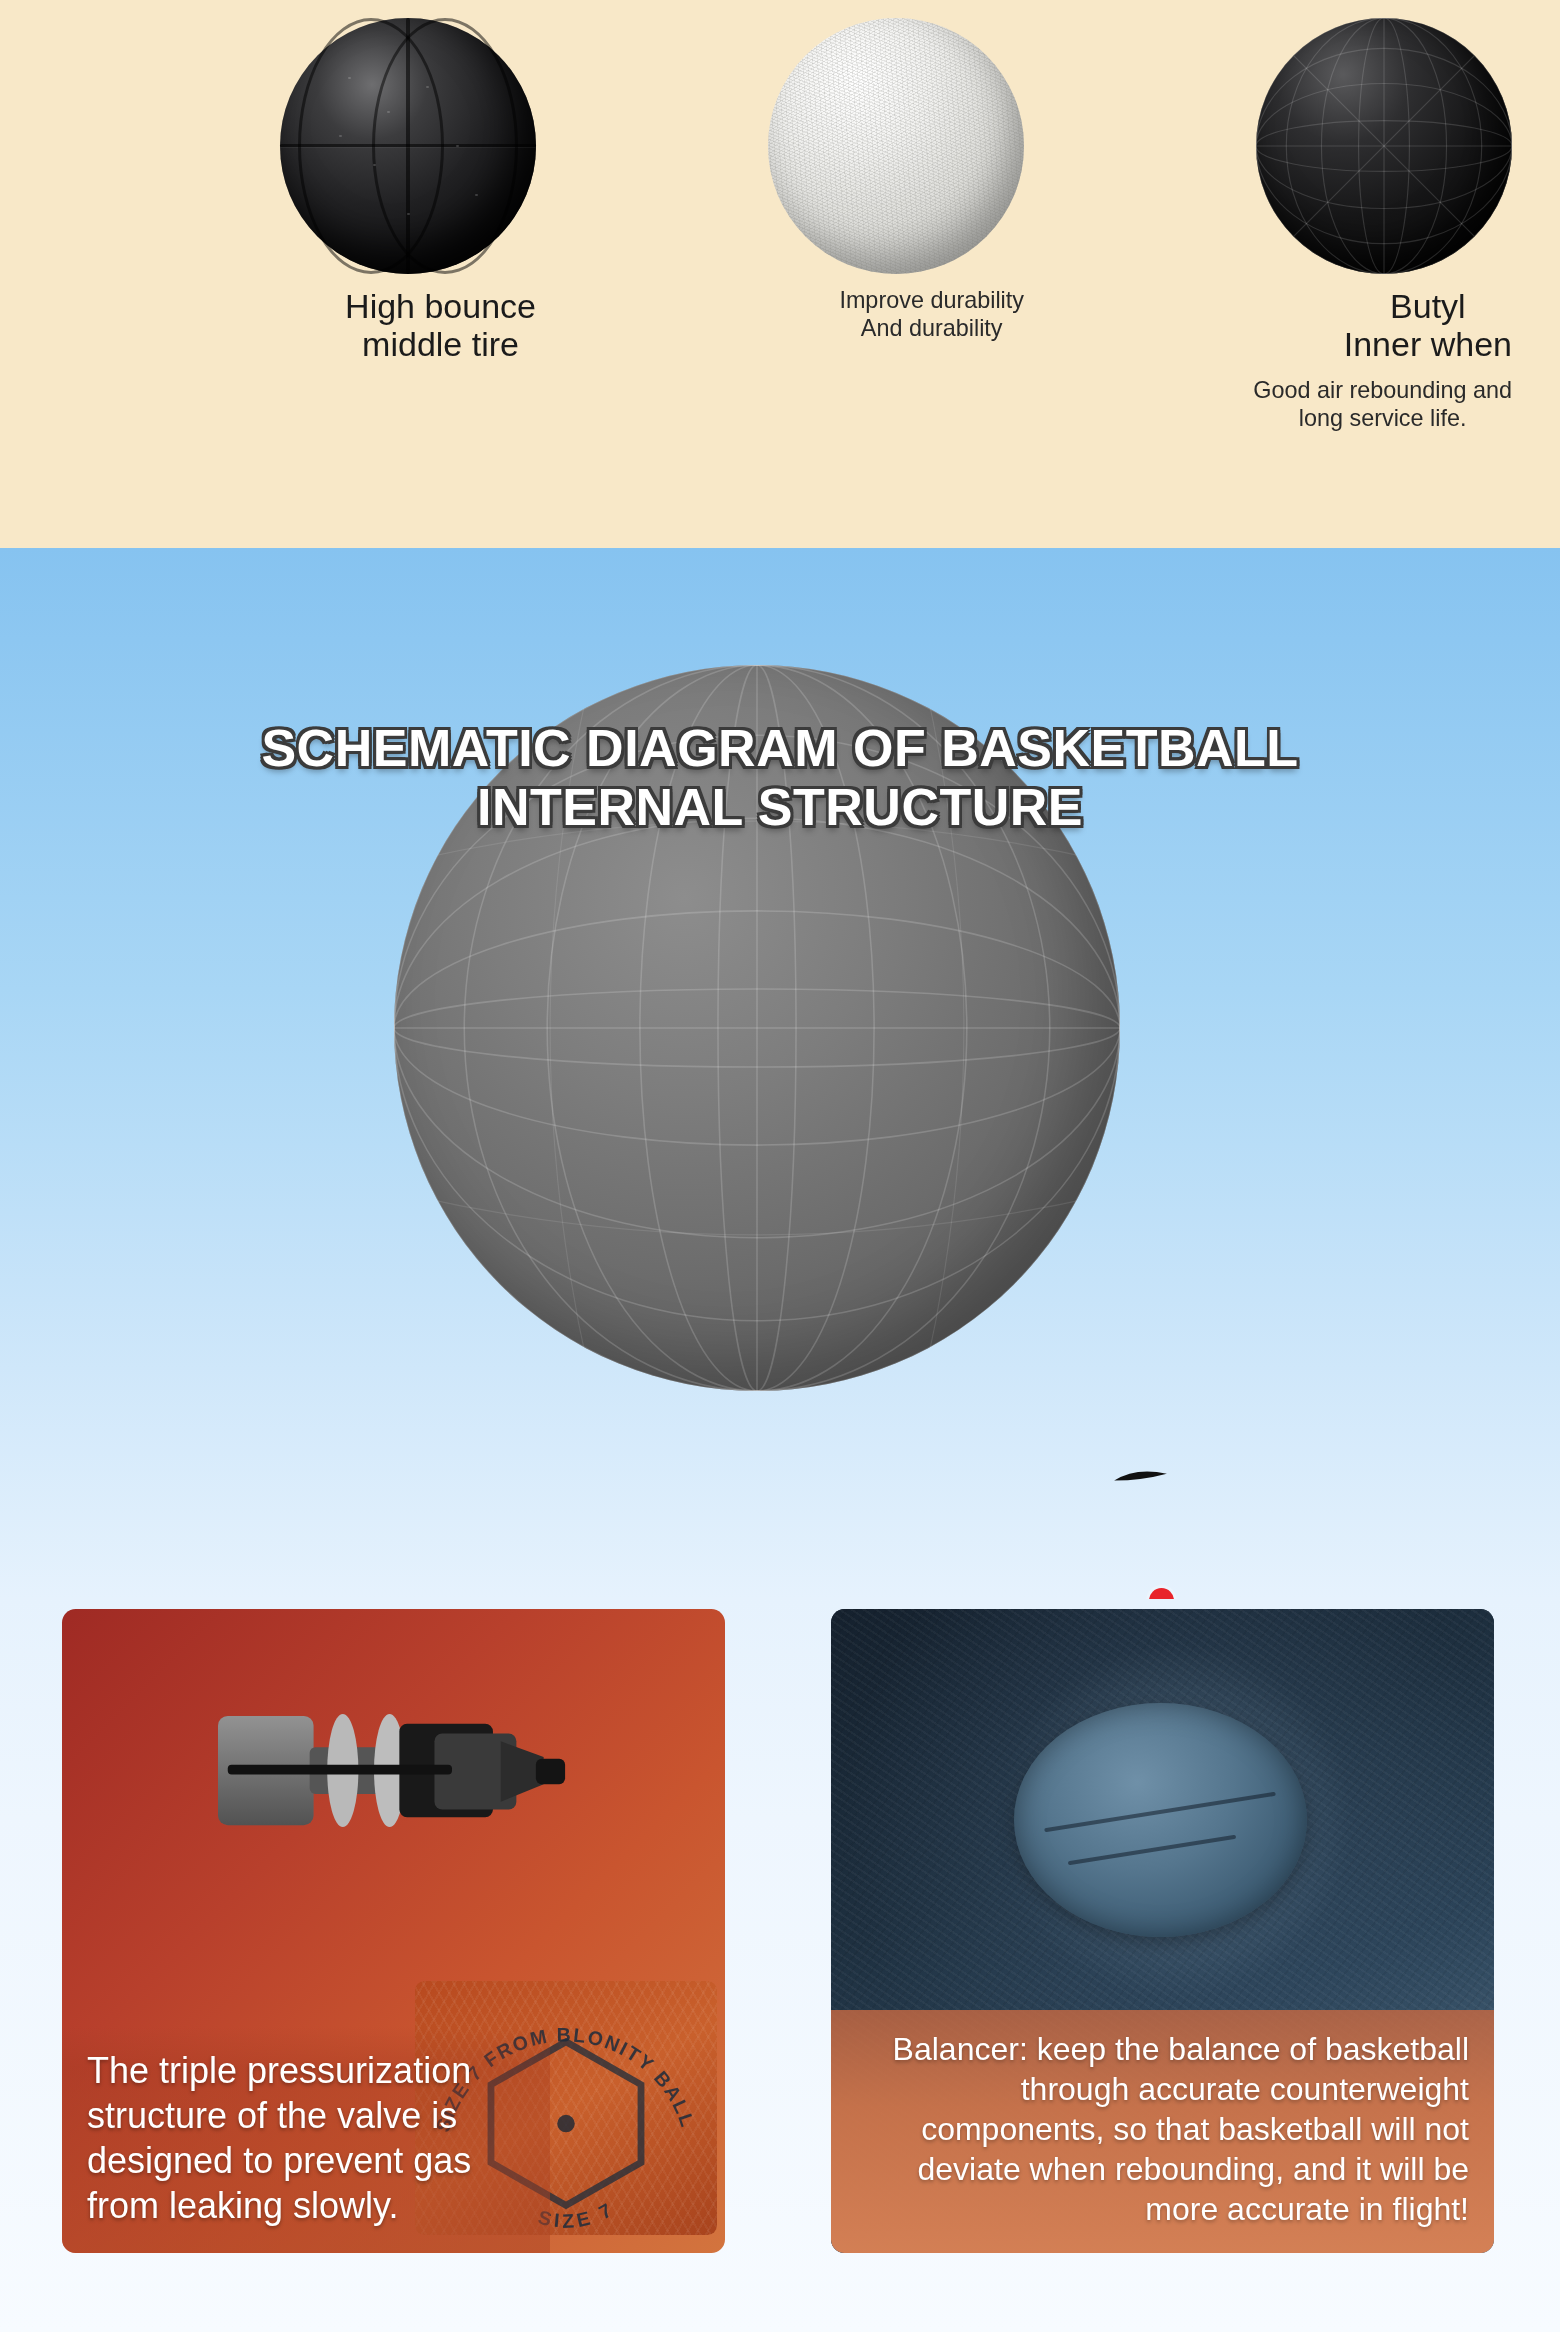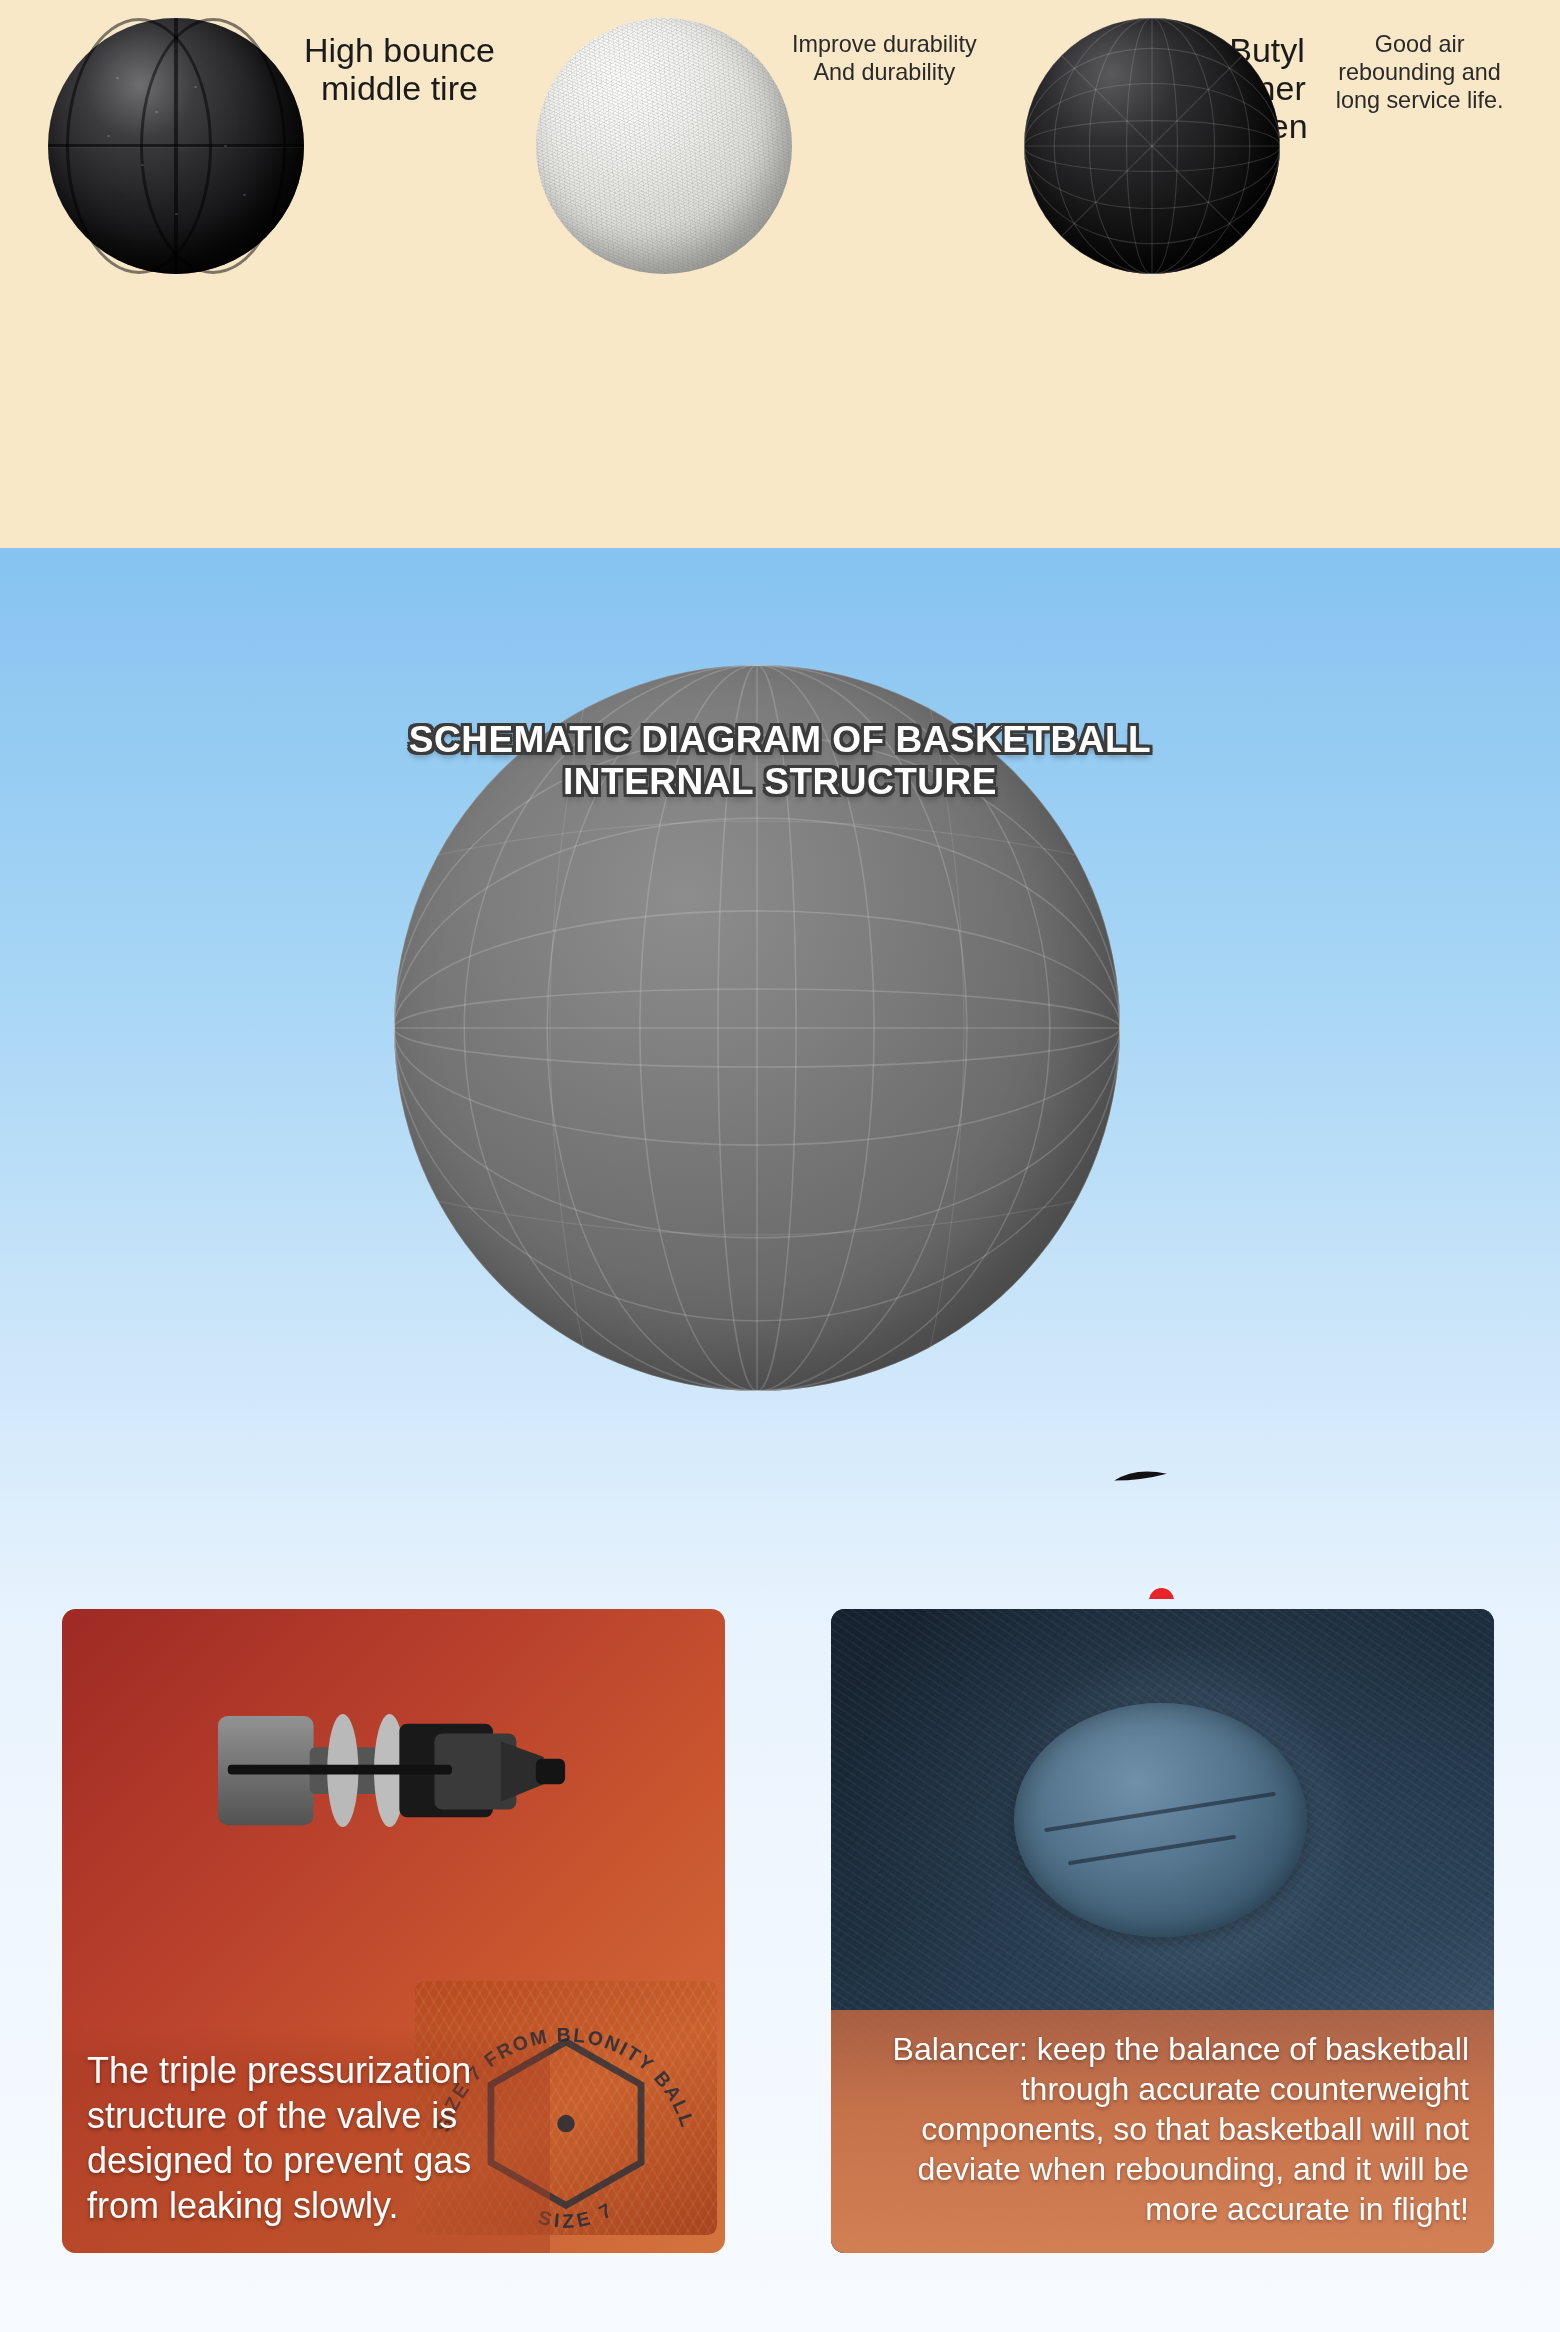--- a/index.html
+++ b/index.html
@@ -21,21 +21,22 @@
     height: 548px;
     background: #f8e8c8;
     display: flex;
     align-items: flex-start;
     justify-content: center;
     padding-top: 17.6px;
   }
   .mat-col {
     width: 488px;
     display: flex;
-    align-items: flex-start;
+    flex-direction: column;
+    align-items: flex-end;
   }
   .ball-wrap {
     width: 256px;
     height: 256px;
     position: relative;
   }
   .ball {
     position: absolute;
     left: 0; top: 0;
     width: 256px; height: 256px;
@@ -139,21 +140,21 @@
     box-shadow: inset -29px -29px 68px rgba(0,0,0,0.22);
     overflow: hidden;
   }
   .sphere svg { position: absolute; left: 0; top: 0; }
 
   .schem-title {
     position: absolute;
     left: 0; top: 171px;
     width: 1560px;
     text-align: center;
-    font-size: 37px;
+    font-size: 52px;
     font-weight: bold;
     line-height: 1.14;
     color: #ffffff;
     letter-spacing: 0.5px;
     text-shadow:
       -2.9px -2.9px 0 #3b3b3b, 2.9px -2.9px 0 #3b3b3b, -2.9px 2.9px 0 #3b3b3b, 2.9px 2.9px 0 #3b3b3b,
       0 -2.9px 0 #3b3b3b, 0 2.9px 0 #3b3b3b, -2.9px 0 0 #3b3b3b, 2.9px 0 0 #3b3b3b,
       0 4.9px 6.8px rgba(0,0,0,0.35);
     pointer-events: none;
   }

